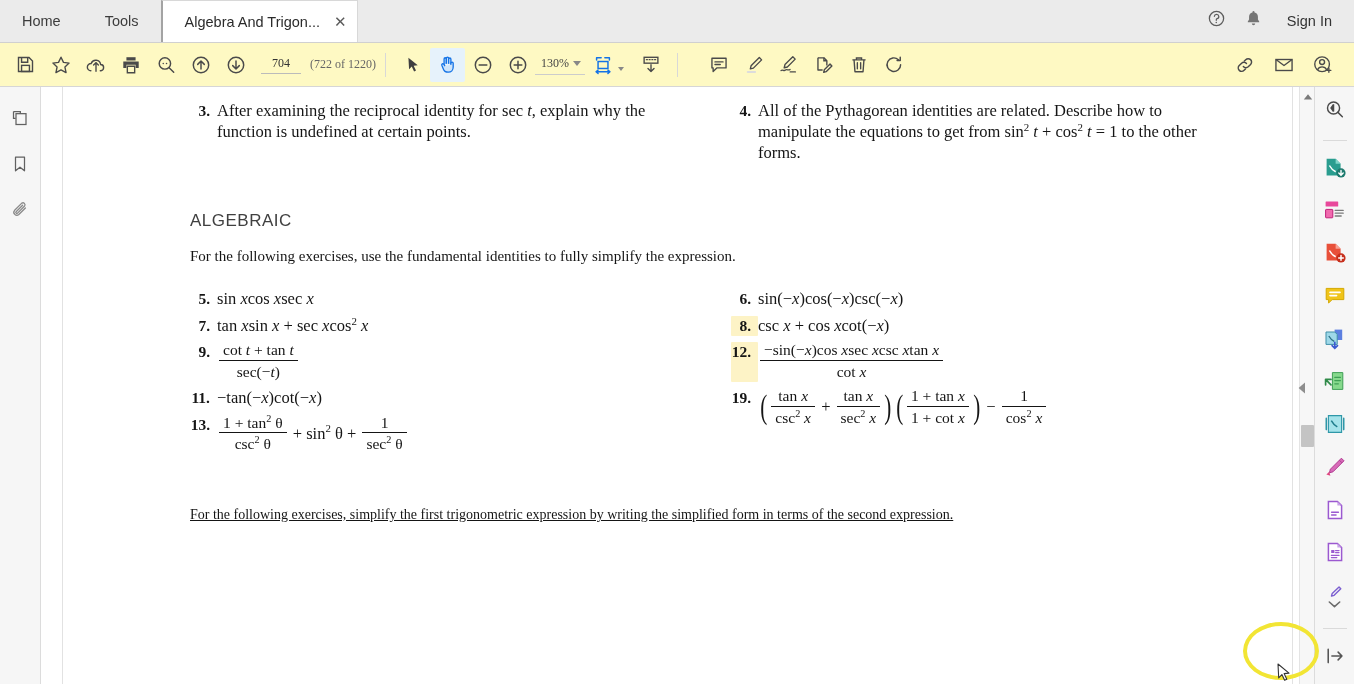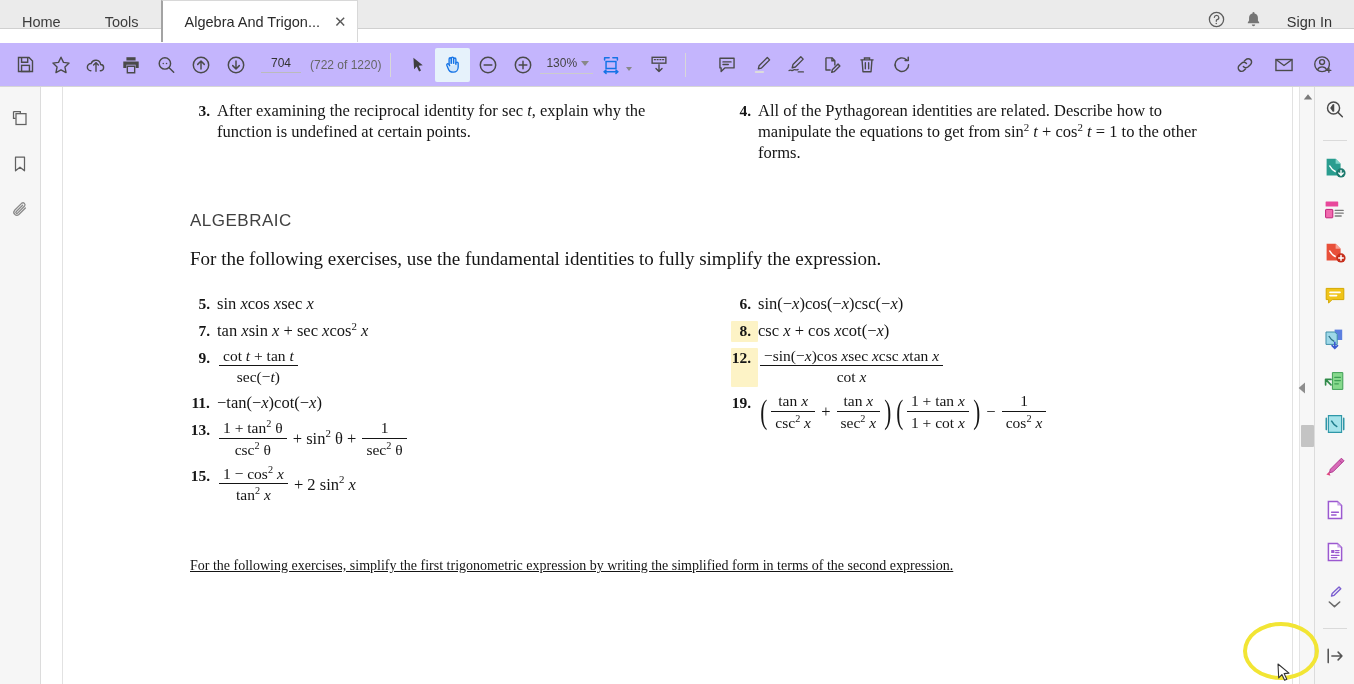--- a/index.html
+++ b/index.html
@@ -6,23 +6,23 @@
   html, body {
     width: 1354px; height: 684px;
     overflow: hidden;
     font-family: "Liberation Sans", sans-serif;
     background: #ffffff;
   }
   .app { position: relative; width: 1354px; height: 684px; }
 
   
   .tabbar {
-    position: absolute; top: 0; left: 0; width: 1354px; height: 29px;
+    position: absolute; top: 0; left: 0; width: 1354px; height: 43px;
     background: #ebebeb; border-bottom: 1px solid #d0d0d0;
-    display: flex; align-items: flex-start;
+    display: flex; align-items: flex-end;
   }
   .tab {
     height: 43px; display: flex; align-items: center;
     padding: 0 22px; font-size: 14.5px; color: #3c3c3c;
     cursor: pointer; white-space: nowrap;
   }
   .tab.active {
     background: #ffffff; color: #2b2b2b;
     border-left: 2px solid #a3a3a3; border-right: 1px solid #d8d8d8;
     border-top: 1px solid #d8d8d8;
@@ -34,22 +34,22 @@
   }
   .tabbar-right {
     margin-left: auto; display: flex; align-items: center;
     height: 43px; padding-right: 16px; gap: 18px;
   }
   .signin { font-size: 14.5px; font-weight: normal; color: #333; cursor: pointer; padding: 0 6px; }
 
   
   .toolbar {
     position: absolute; top: 43px; left: 0; width: 1354px; height: 44px;
-    background: #c4b5fd; border-bottom: 1px solid #d6d6d6;
-    display: flex; align-items: center; padding: 0 8px;
+    background: #fef9c3; border-bottom: 1px solid #d6d6d6;
+    display: flex; align-items: center; padding: 0 8px; font-family: Liberation Serif, serif;
   }
   .tb-btn {
     width: 35px; height: 34px; display: flex; align-items: center;
     justify-content: center; cursor: pointer; border-radius: 2px;
   }
   .tb-btn.active { background: #e6f2fb; }
   .tb-sep { width: 1px; height: 24px; background: #d8d8d8; margin: 0 9px; }
   .pagebox {
     display: flex; align-items: center; margin-left: 8px; gap: 9px;
     font-size: 12px; color: #555;
@@ -112,21 +112,21 @@
     font-size: 15.5px; min-width: 27px; text-align: right;
     padding-right: 7px; flex-shrink: 0; padding-top: 1px;
   }
   .qnum.hl { background: #fdf3c6; border-radius: 1px; }
   .qtext { font-size: 16.5px; line-height: 1.26; }
   .sect-head {
     font-family: "Liberation Sans", sans-serif;
     font-size: 17px; letter-spacing: 0.5px; color: #404040;
     margin: 42px 0 16px 0;
   }
-  .lead { font-size: 19px; line-height: 1.3; margin-bottom: 22px; }
+  .lead { font-size: 15px; line-height: 1.3; margin-bottom: 22px; }
   .lead2 { font-size: 14px; line-height: 1.45; margin-top: 44px; width: 1000px; text-decoration: underline; }
 
   
   i.v { font-style: italic; }
   .frac { display: inline-block; vertical-align: middle; text-align: center;
           margin: 0 2px; position: relative; top: -1px; }
   .frac .num { display: block; padding: 0 4px; font-size: 15.5px; line-height: 1.18; }
   .frac .den { display: block; padding: 2px 4px 0 4px; font-size: 15.5px;
                border-top: 1px solid #151515; line-height: 1.2; }
   sup { font-size: 0.66em; vertical-align: super; line-height: 0; }
@@ -419,24 +419,20 @@
                 <div class="qtext"><span class="frac"><span class="num">cot <i class="v">t</i> + tan <i class="v">t</i></span><span class="den">sec(−<i class="v">t</i>)</span></span></div>
               </div>
               <div class="qrow">
                 <div class="qnum">11.</div>
                 <div class="qtext">−tan(−<i class="v">x</i>)cot(−<i class="v">x</i>)</div>
               </div>
               <div class="qrow">
                 <div class="qnum">13.</div>
                 <div class="qtext"><span class="frac"><span class="num">1 + tan<sup>2</sup> θ</span><span class="den">csc<sup>2</sup> θ</span></span> + sin<sup>2</sup> θ + <span class="frac"><span class="num">1</span><span class="den">sec<sup>2</sup> θ</span></span></div>
               </div>
-              <div class="qrow">
-                <div class="qnum">15.</div>
-                <div class="qtext"><span class="frac"><span class="num">1 − cos<sup>2</sup> <i class="v">x</i></span><span class="den">tan<sup>2</sup> <i class="v">x</i></span></span> + 2 sin<sup>2</sup> <i class="v">x</i></div>
-              </div>
             </div>
           <div class="col">
               <div class="qrow">
                 <div class="qnum">6.</div>
                 <div class="qtext">sin(−<i class="v">x</i>)cos(−<i class="v">x</i>)csc(−<i class="v">x</i>)</div>
               </div>
               <div class="qrow">
                 <div class="qnum hl">8.</div>
                 <div class="qtext">csc <i class="v">x</i> + cos <i class="v">x</i>cot(−<i class="v">x</i>)</div>
               </div>

